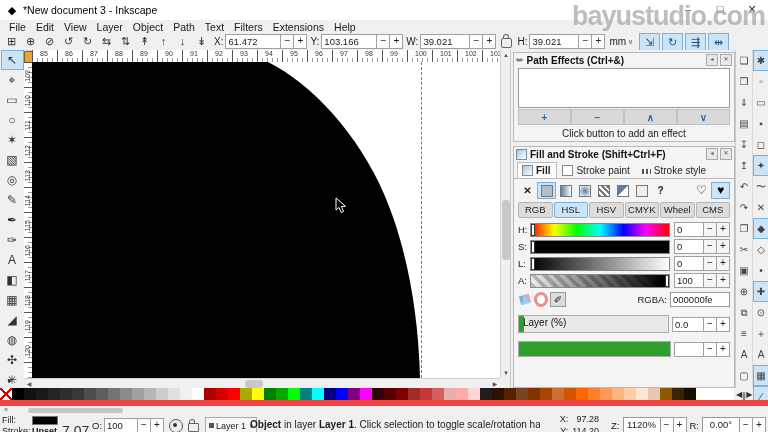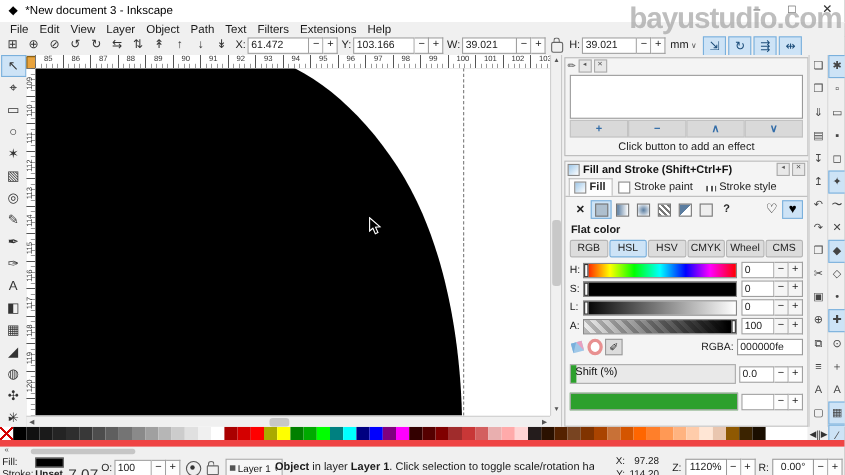--- a/index.html
+++ b/index.html
@@ -353,20 +353,21 @@
     <span class="arr" style="left:0">◀</span>
     <span class="thumb"></span>
     <span class="arr" style="right:0">▶</span>
   </div>
 
   <div class="dock">
 
     <div class="panel" style="top:2px;height:88px;">
       <div class="panel-header">
         <span class="ph-icon">✏</span>
+        <span class="panel-title">Path Effects (Ctrl+&amp;)</span>
         <span style="display:flex;">
 
         <span class="ph-btn">◂</span>
             <span class="ph-btn">✕</span>
           </span>
       </div>
       <div class="pe-list"></div>
       <div class="pe-btnrow">
 
       <span class="pe-btn">+</span>
@@ -421,21 +422,20 @@
         <span class="paint-btn">
             <i class="unknown"></i>
           </span>
         <span class="paint-btn">?</span>
         <span class="fill-rules">
 
         <span class="rule-btn">♡</span>
             <span class="rule-btn active">♥</span>
           </span>
       </div>
-      <div class="flat-label">Flat color</div>
       <div class="color-tabs">
 
       <span class="ctab">RGB</span>
           <span class="ctab active">HSL</span>
           <span class="ctab">HSV</span>
           <span class="ctab">CMYK</span>
           <span class="ctab">Wheel</span>
           <span class="ctab">CMS</span>
         </div>
       <div>
@@ -486,21 +486,21 @@
           </span>
         <span class="swi dropper-btn">✐</span>
         <span class="rgba-group">
           <span class="rgba-label">RGBA:</span>
           <span class="rgba-box">000000fe</span>
         </span>
       </div>
       <div class="blur-row">
         <span class="blur-track">
           <span class="blur-fill" style="background: rgb(45, 160, 45);"></span>
-          <span class="blur-label">Shift (%)</span>
+          <span class="blur-label">Layer (%)</span>
         </span>
         <span class="num-box">0.0</span>
         <span class="spin">−</span>
         <span class="spin">+</span>
       </div>
       <div class="opacity-row">
         <span class="opacity-track" style="background: rgb(45, 160, 45);"></span>
         <span class="num-box"></span>
         <span class="spin">−</span>
         <span class="spin">+</span>

